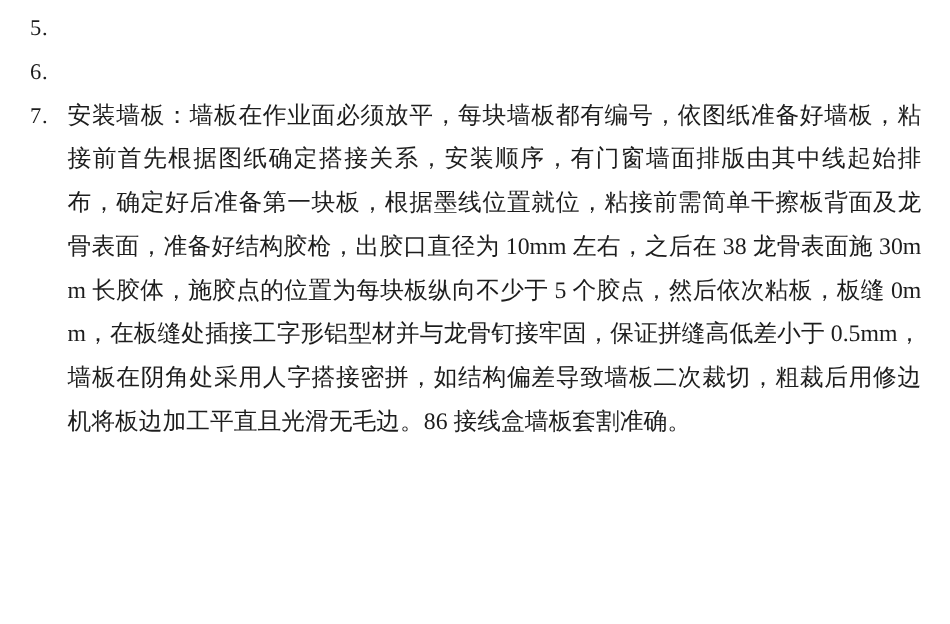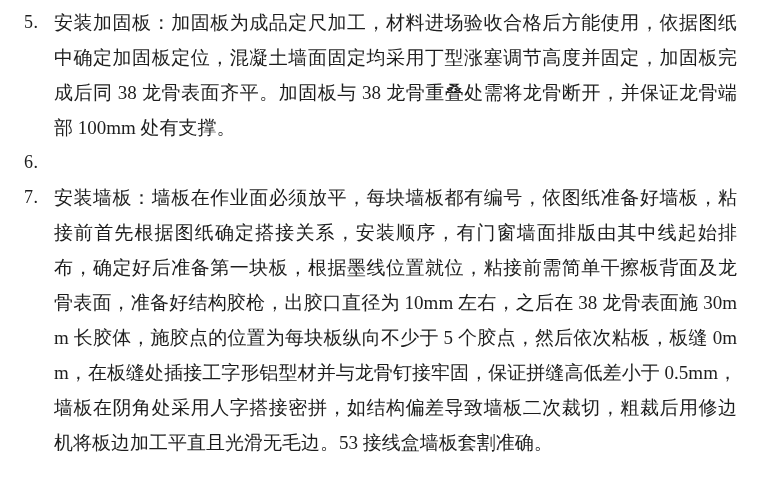--- a/index.html
+++ b/index.html
@@ -47,26 +47,25 @@
   }
 </style>
 </head>
 <body>
 
 <div class="page">
   <div class="list">
 
     <div class="item">
       <span class="num">5.</span>
-      <p class="txt">安装加固板：加固板为成品定尺加工，材料进场验收合格后方能使用，依据图纸中确定加固板定位，混凝土墙面固定均采用丁型涨塞调节高度并固定，加固板完成后同 38 龙骨表面齐平。加固板与 38 龙骨重叠处需将龙骨断开，并保证龙骨端部 100mm 处有支撑。</p>
     </div>
 
     <div class="item">
       <span class="num">6.</span>
     </div>
 
     <div class="item">
       <span class="num">7.</span>
-      <p class="txt">安装墙板：墙板在作业面必须放平，每块墙板都有编号，依图纸准备好墙板，粘接前首先根据图纸确定搭接关系，安装顺序，有门窗墙面排版由其中线起始排布，确定好后准备第一块板，根据墨线位置就位，粘接前需简单干擦板背面及龙骨表面，准备好结构胶枪，出胶口直径为 10mm 左右，之后在 38 龙骨表面施 30mm 长胶体，施胶点的位置为每块板纵向不少于 5 个胶点，然后依次粘板，板缝 0mm，在板缝处插接工字形铝型材并与龙骨钉接牢固，保证拼缝高低差小于 0.5mm，墙板在阴角处采用人字搭接密拼，如结构偏差导致墙板二次裁切，粗裁后用修边机将板边加工平直且光滑无毛边。53 接线盒墙板套割准确。</p>
+      <p class="txt">安装墙板：墙板在作业面必须放平，每块墙板都有编号，依图纸准备好墙板，粘接前首先根据图纸确定搭接关系，安装顺序，有门窗墙面排版由其中线起始排布，确定好后准备第一块板，根据墨线位置就位，粘接前需简单干擦板背面及龙骨表面，准备好结构胶枪，出胶口直径为 10mm 左右，之后在 38 龙骨表面施 30mm 长胶体，施胶点的位置为每块板纵向不少于 5 个胶点，然后依次粘板，板缝 0mm，在板缝处插接工字形铝型材并与龙骨钉接牢固，保证拼缝高低差小于 0.5mm，墙板在阴角处采用人字搭接密拼，如结构偏差导致墙板二次裁切，粗裁后用修边机将板边加工平直且光滑无毛边。86 接线盒墙板套割准确。</p>
     </div>
 
   </div>
 </div>
 
 </body></html>

